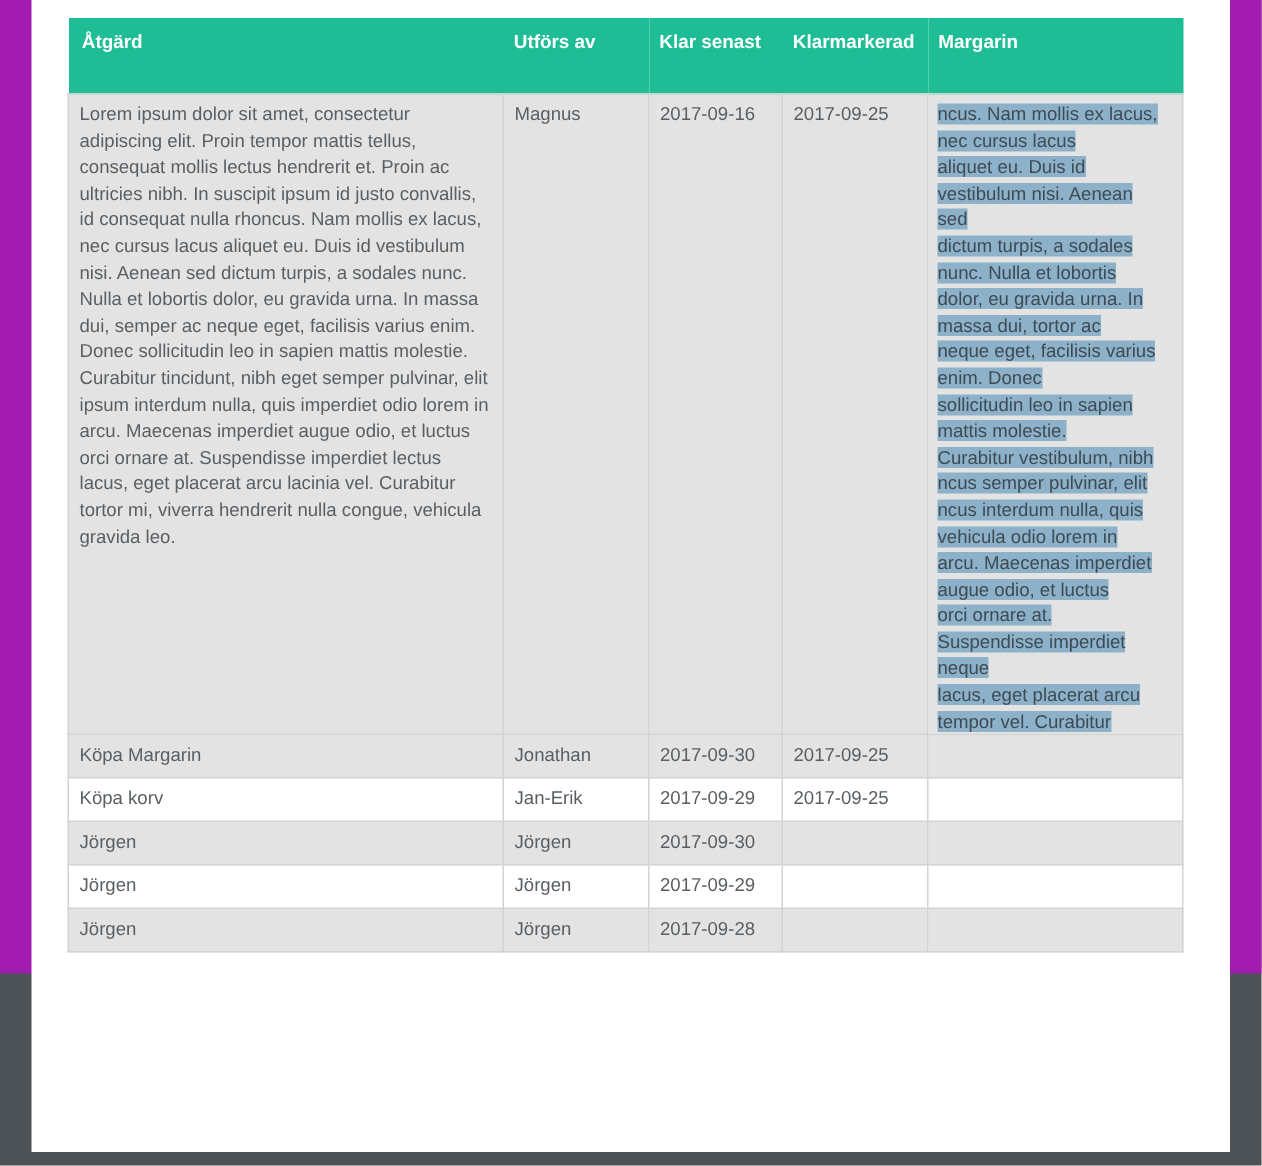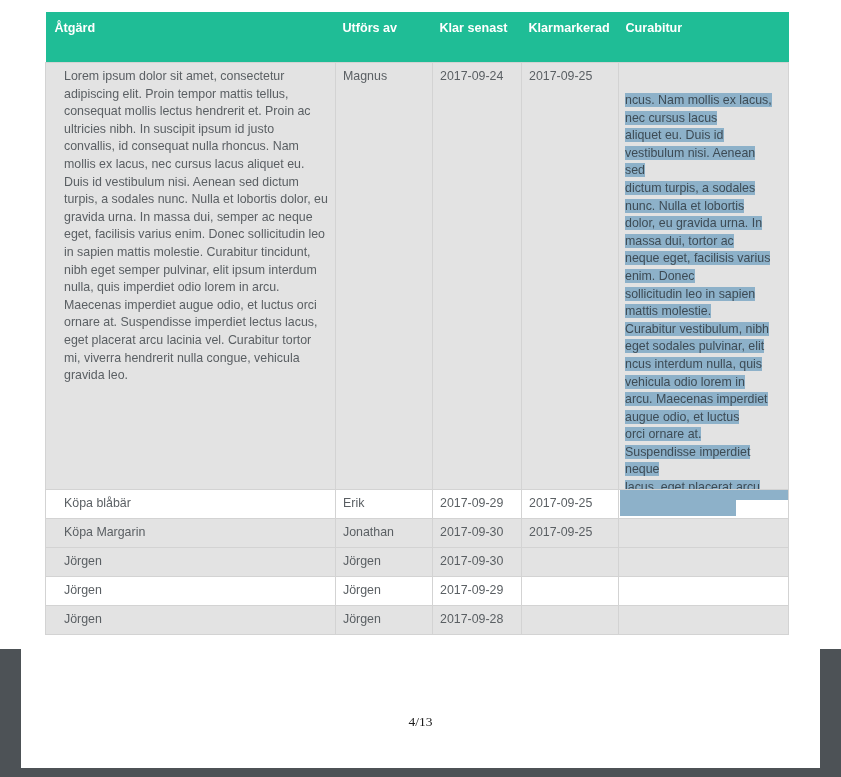--- a/index.html
+++ b/index.html
@@ -10,21 +10,21 @@
     width: 841px;
     height: 777px;
     overflow: hidden;
     background: #4d5256;
     font-family: "Liberation Sans", sans-serif;
   }
   #viewport {
     position: relative;
     width: 841px;
     height: 649px;
-    background: #ffffff;
+    background: #a21caf;
   }
   
   #page-sheet {
     position: absolute;
     left: 21px;
     top: 0px;
     width: 799px;
     height: 768px;
     background: #ffffff;
     overflow: hidden;
@@ -65,39 +65,38 @@
   tbody td {
     border: 1px solid #d3d3d3;
     padding: 5px 7px 5px 7px;
     vertical-align: top;
     line-height: 17.6px;
     font-size: 12.4px;
     color: #5a5f63;
     background: #ffffff;
   }
   tbody tr.shade td { background: #e3e3e3; }
-  tbody td.cell-atgard { padding-left: 18px; }
+  tbody td.cell-atgard { padding-left: 7px; }
 
   
   tr.row-main td {
     background: #e3e3e3;
     height: 416px;
   }
   td.komm-cell {
     position: relative;
     padding: 0;
     overflow: hidden;
   }
   .komm-clip {
     position: absolute;
     left: 0; top: 0;
     width: 100%;
     height: 100%;
     overflow: hidden;
-    margin-top: 24px;
   }
   .komm-text {
     padding: 5px 7px 5px 6px;
     line-height: 17.6px;
     font-size: 12.4px;
     color: #4c5358;
   }
   .komm-text span.sel {
     background: #8db1c9;
     color: #3d4b55;
@@ -155,81 +154,78 @@
             <col class="c-klar">
             <col class="c-klarmark">
             <col class="c-komm">
         </colgroup>
         <thead>
           <tr>
             <th class="th-atgard">Åtgärd</th>
             <th>Utförs av</th>
             <th>Klar senast</th>
             <th>Klarmarkerad</th>
-            <th>Curabitur</th>
+            <th>Margarin</th>
           </tr>
         </thead>
         <tbody>
 
           <tr class="row-main">
             <td class="cell-atgard">Lorem ipsum dolor sit amet, consectetur adipiscing elit. Proin tempor mattis tellus, consequat mollis lectus hendrerit et. Proin ac ultricies nibh. In suscipit ipsum id justo convallis, id consequat nulla rhoncus. Nam mollis ex lacus, nec cursus lacus aliquet eu. Duis id vestibulum nisi. Aenean sed dictum turpis, a sodales nunc. Nulla et lobortis dolor, eu gravida urna. In massa dui, semper ac neque eget, facilisis varius enim. Donec sollicitudin leo in sapien mattis molestie. Curabitur tincidunt, nibh eget semper pulvinar, elit ipsum interdum nulla, quis imperdiet odio lorem in arcu. Maecenas imperdiet augue odio, et luctus orci ornare at. Suspendisse imperdiet lectus lacus, eget placerat arcu lacinia vel. Curabitur tortor mi, viverra hendrerit nulla congue, vehicula gravida leo.</td>
             <td>Magnus</td>
-            <td>2017-09-24</td>
+            <td>2017-09-16</td>
             <td>2017-09-25</td>
             <td class="komm-cell">
               <div class="komm-clip">
                 <div class="komm-text" id="komm-text">
                     <div><span class="sel">ncus. Nam mollis ex lacus,</span></div>
                     <div><span class="sel">nec cursus lacus</span></div>
                     <div><span class="sel">aliquet eu. Duis id</span></div>
                     <div><span class="sel">vestibulum nisi. Aenean</span></div>
                     <div><span class="sel">sed</span></div>
                     <div><span class="sel">dictum turpis, a sodales</span></div>
                     <div><span class="sel">nunc. Nulla et lobortis</span></div>
                     <div><span class="sel">dolor, eu gravida urna. In</span></div>
                     <div><span class="sel">massa dui, tortor ac</span></div>
                     <div><span class="sel">neque eget, facilisis varius</span></div>
                     <div><span class="sel">enim. Donec</span></div>
                     <div><span class="sel">sollicitudin leo in sapien</span></div>
                     <div><span class="sel">mattis molestie.</span></div>
                     <div><span class="sel">Curabitur vestibulum, nibh</span></div>
-                    <div><span class="sel">eget sodales pulvinar, elit</span></div>
+                    <div><span class="sel">ncus semper pulvinar, elit</span></div>
                     <div><span class="sel">ncus interdum nulla, quis</span></div>
                     <div><span class="sel">vehicula odio lorem in</span></div>
                     <div><span class="sel">arcu. Maecenas imperdiet</span></div>
                     <div><span class="sel">augue odio, et luctus</span></div>
                     <div><span class="sel">orci ornare at.</span></div>
                     <div><span class="sel">Suspendisse imperdiet</span></div>
                     <div><span class="sel">neque</span></div>
                     <div><span class="sel">lacus, eget placerat arcu</span></div>
                     <div><span class="sel">tempor vel. Curabitur</span></div>
                   </div>
               </div>
             </td>
           </tr>
 
-          <tr class="short">
-            <td class="cell-atgard">Köpa blåbär</td>
-            <td>Erik</td>
-            <td>2017-09-29</td>
-            <td>2017-09-25</td>
-            <td class="komm-spill">
-              <div class="sel-spill-top"></div>
-              <div class="sel-spill-block"></div>
-            </td>
-          </tr>
 
           <tr class="short shade">
             <td class="cell-atgard">Köpa Margarin</td>
             <td>Jonathan</td>
             <td>2017-09-30</td>
             <td>2017-09-25</td>
             <td></td>
           </tr>
 
+          <tr class="short">
+            <td class="cell-atgard">Köpa korv</td>
+            <td>Jan-Erik</td>
+            <td>2017-09-29</td>
+            <td>2017-09-25</td>
+            <td></td>
+          </tr>
 
           <tr class="short shade">
             <td class="cell-atgard">Jörgen</td>
             <td>Jörgen</td>
             <td>2017-09-30</td>
             <td></td>
             <td></td>
           </tr>
 
           <tr class="short">
@@ -246,15 +242,14 @@
             <td>2017-09-28</td>
             <td></td>
             <td></td>
           </tr>
 
         </tbody>
       </table>
 
     </div>
 
-    <div id="page-footer">4/13</div>
   </div>
 </div>
 
 </body></html>

